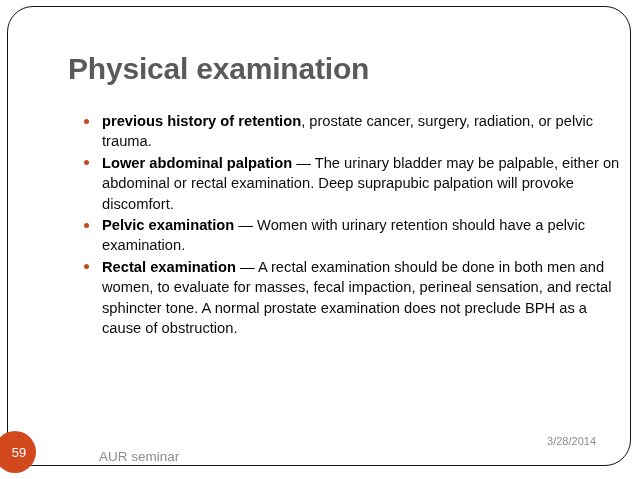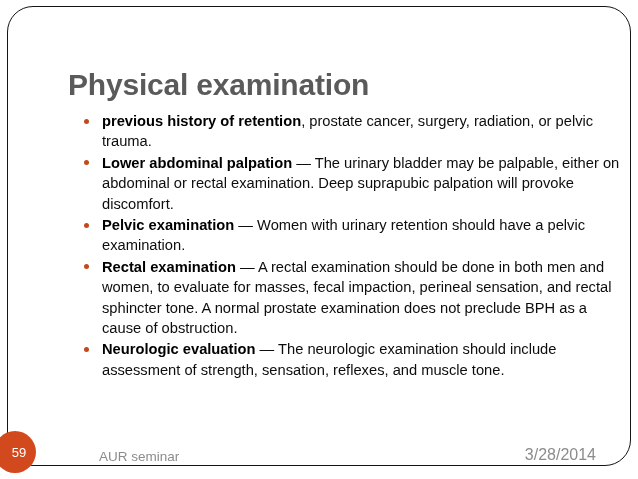--- a/index.html
+++ b/index.html
@@ -38,21 +38,20 @@
   
   .title {
     position: absolute;
     left: 68px;
     top: 52px;
     font-size: 30px;
     font-weight: bold;
     color: #5a5a5a;
     letter-spacing: -0.2px;
     white-space: nowrap;
-    margin-top: 16px;
   }
 
   .body-list {
     position: absolute;
     left: 62px;
     top: 95px;
     width: 542px;
     margin: 16px;
     padding: 0;
     list-style: none;
@@ -110,22 +109,22 @@
     left: 65px;
     bottom: 15px;
     font-size: 13.5px;
     color: #8c8c8c;
     margin-left: 34px;
   }
 
   .footer-date {
     position: absolute;
     right: 42px;
-    bottom: 15px;
-    font-size: 16px;
+    bottom: 32px;
+    font-size: 11px;
     color: #8c8c8c;
   }
 </style>
 </head>
 <body>
 
 <div class="slide">
 
   <div class="slide-frame"></div>
 
@@ -142,23 +141,20 @@
     </li>
 
     <li class="bullet">
       <span class="dot"></span><span class="lead">Pelvic examination</span><span class="rest"> — Women with urinary retention should have a pelvic examination.</span>
     </li>
 
     <li class="bullet">
       <span class="dot"></span><span class="lead">Rectal examination</span><span class="rest"> — A rectal examination should be done in both men and women, to evaluate for masses, fecal impaction, perineal sensation, and rectal sphincter tone. A normal prostate examination does not preclude BPH as a cause of obstruction.</span>
     </li>
 
-    <li class="bullet">
-      <span class="dot"></span><span class="lead">Neurologic evaluation</span><span class="rest"> — The neurologic examination should include assessment of strength, sensation, reflexes, and muscle tone.</span>
-    </li>
 
   </ul>
 
   <div class="footer-num">59</div>
   <div class="footer-label">AUR seminar</div>
   <div class="footer-date">3/28/2014</div>
 
 </div>
 
 </body></html>

